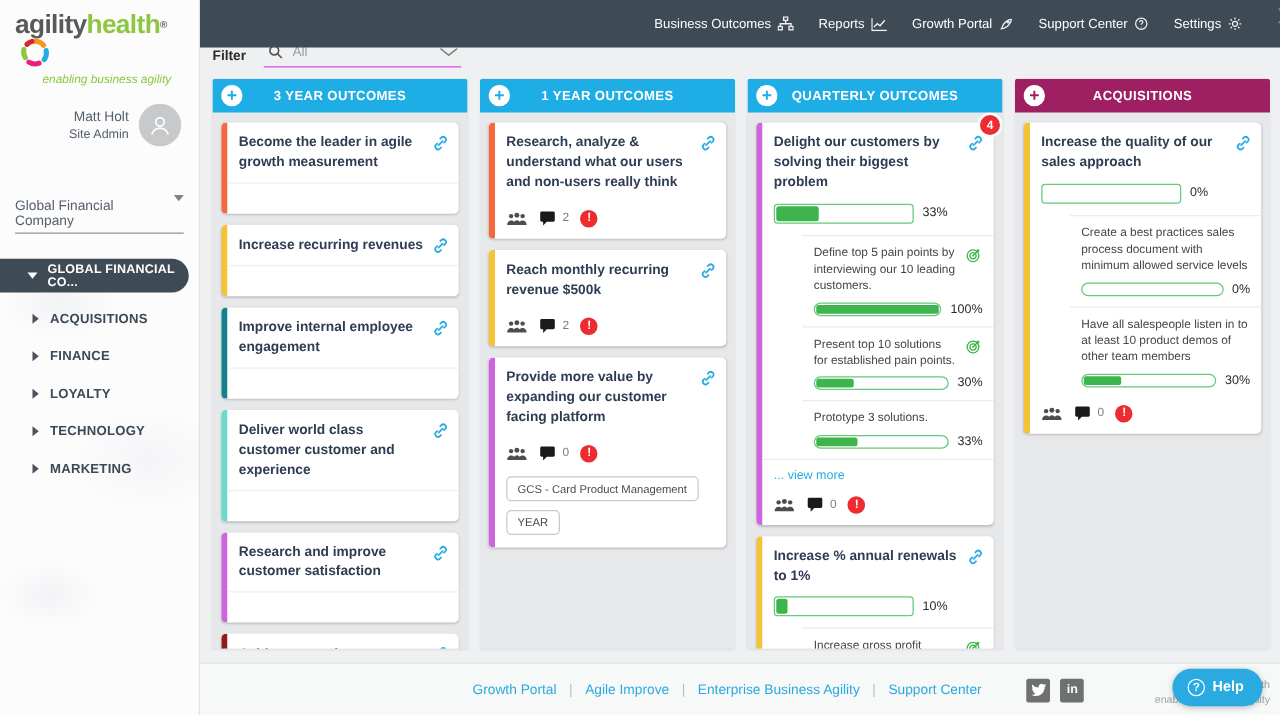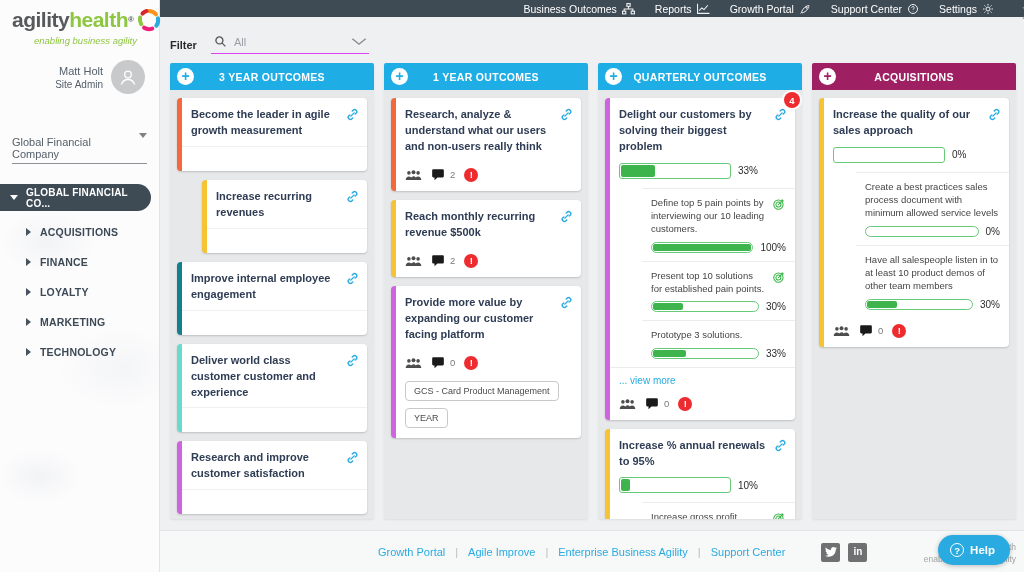--- a/index.html
+++ b/index.html
@@ -1,52 +1,52 @@
 <!DOCTYPE html>
 <html><head>
 <meta charset="utf-8">
 <style>
   * { margin:0; padding:0; box-sizing:border-box; }
   html,body { width:1024px; height:572px; overflow:hidden; }
   body { font-family:"Liberation Sans", sans-serif; background:#eef0f1; position:relative; }
   #app { position:absolute; inset:0; width:1024px; height:572px; background:#eef0f1; overflow:hidden; }
 
   
-  .topbar { position:absolute; left:160px; right:0; top:0; height:17px; background:#3e4a54;
+  .topbar { position:absolute; left:160px; right:0; top:0; height:38px; background:#3e4a54;
             display:flex; justify-content:flex-end; align-items:center; gap:20px; padding-right:30px; z-index:3; }
   .nav-item { display:flex; align-items:center; gap:5px; color:#fff; font-size:10.5px; cursor:pointer; white-space:nowrap; }
   .nav-item .nico { display:flex; align-items:center; opacity:.92; }
   .partial-ic { position:absolute; right:-3px; top:4px; color:#8b959d; font-size:13px; letter-spacing:-2px; }
 
   
   .sidebar { position:absolute; left:0; top:0; width:160px; height:572px; background:#fcfcfd;
              border-right:1px solid #e3e4e6; z-index:5; }
   .sidebar::after { content:""; position:absolute; left:0; top:170px; width:160px; height:360px; pointer-events:none;
              background:
                radial-gradient(70px 45px at 30% 20%, rgba(120,130,140,.07), transparent 70%),
                radial-gradient(90px 60px at 75% 55%, rgba(120,130,140,.06), transparent 70%),
                radial-gradient(60px 40px at 25% 85%, rgba(120,130,140,.07), transparent 70%); }
-  .logo-row { display:flex; align-items:flex-start; padding:9px 4px 0 12px; }
+  .logo-row { display:flex; align-items:flex-start; padding:9px 4px 0 12px;flex-direction:column; }
   .logo-text { font-size:21px; font-weight:bold; letter-spacing:-0.5px; line-height:22px; }
   .logo-agility { color:#58595b; }
   .logo-health { color:#8dc63f; }
   .logo-reg { font-size:8px; color:#58595b; vertical-align:top; }
   .logo-swirl { margin-left:2px; margin-top:-2px; }
   .tagline { font-size:9.5px; font-style:italic; color:#8dc63f; padding-left:34px; margin-top:-2px; }
   .user-row { display:flex; justify-content:flex-end; align-items:center; gap:8px; padding:14px 14px 0 0; }
   .user-text { text-align:right; }
   .user-name { font-size:11px; color:#55606a; }
   .user-role { font-size:10px; color:#55606a; margin-top:2px; }
   .avatar { width:34px; height:34px; border-radius:50%; background:#c7c9cb; display:flex; align-items:center; justify-content:center; }
   .company-select { margin:16px 12px 0 12px; border-bottom:1px solid #8f9397; padding-bottom:3px;
                     display:flex; justify-content:space-between; align-items:center; cursor:pointer; }
   .company-select .val { font-size:11px; color:#55606a;margin-top:26px; }
   .tri-down-dk { width:0; height:0; border-left:4px solid transparent; border-right:4px solid transparent; border-top:5px solid #7d8288; }
   .active-pill { margin-top:20px; width:151px; height:27px; background:#3e4a54; border-radius:0 14px 14px 0;
-                 display:flex; align-items:center; gap:8px; padding-left:10px; cursor:pointer; position:relative; z-index:2; }
+                 display:flex; align-items:center; gap:8px; padding-left:22px; cursor:pointer; position:relative; z-index:2; }
   .tri-down-w { width:0; height:0; border-left:4px solid transparent; border-right:4px solid transparent; border-top:5px solid #ffffff; }
   .active-pill .lbl { color:#fff; font-size:10px; font-weight:bold; letter-spacing:.2px; }
   .side-nav { margin-top:6px; position:relative; z-index:2; }
   .side-item { display:flex; align-items:center; gap:9px; padding:9px 0 9px 26px; cursor:pointer; }
   .tri-right { width:0; height:0; border-top:4px solid transparent; border-bottom:4px solid transparent; border-left:5px solid #48535e; }
   .side-item .lbl { font-size:10.5px; font-weight:bold; color:#3d4a56; letter-spacing:.2px; }
 
   
   .filter-row { position:absolute; left:170px; top:33px; display:flex; align-items:center; gap:14px; z-index:2; }
   .filter-label { font-size:11px; font-weight:bold; color:#2b2b2b; padding-top:3px; }
@@ -217,25 +217,25 @@
         <div class="side-item">
           <span class="tri-right"></span>
           <span class="lbl">FINANCE</span>
         </div>
         <div class="side-item">
           <span class="tri-right"></span>
           <span class="lbl">LOYALTY</span>
         </div>
         <div class="side-item">
           <span class="tri-right"></span>
-          <span class="lbl">MARKETING</span>
+          <span class="lbl">TECHNOLOGY</span>
         </div>
         <div class="side-item">
           <span class="tri-right"></span>
-          <span class="lbl">TECHNOLOGY</span>
+          <span class="lbl">MARKETING</span>
         </div>
       </div>
   </div>
 
   <div class="filter-row">
     <span class="filter-label">Filter</span>
     <div class="filter-box">
       <span style="display:flex;">
         <svg width="13" height="13" viewBox="0 0 24 24" fill="none" stroke="#555" stroke-width="2.4">
             <circle cx="10" cy="10" r="6.5"></circle>
@@ -266,21 +266,21 @@
               <span class="link-ic">
                 <svg width="13" height="13" viewBox="0 0 24 24" fill="none" stroke="#29abe2" stroke-width="2.6" stroke-linecap="round">
                   <path d="M9 15l6-6"></path>
                   <path d="M11.5 5.5L13 4a4 4 0 015.7 5.7L17 11.2"></path>
                   <path d="M12.5 18.5L11 20a4 4 0 01-5.7-5.7L7 12.8"></path>
                 </svg>
               </span>
             </div>
             <div class="meta-row empty"></div>
           </article>
-          <article class="card" style="border-left-color: rgb(246, 195, 52); margin-left: 25px;">
+          <article class="card" style="border-left-color: rgb(246, 195, 52);">
             <div class="card-head">
               <div class="card-title">Increase recurring revenues</div>
               <span class="link-ic">
                 <svg width="13" height="13" viewBox="0 0 24 24" fill="none" stroke="#29abe2" stroke-width="2.6" stroke-linecap="round">
                   <path d="M9 15l6-6"></path>
                   <path d="M11.5 5.5L13 4a4 4 0 015.7 5.7L17 11.2"></path>
                   <path d="M12.5 18.5L11 20a4 4 0 01-5.7-5.7L7 12.8"></path>
                 </svg>
               </span>
             </div>
@@ -529,21 +529,21 @@
                 <svg width="14" height="13" viewBox="0 0 24 22" fill="#1a1a1a">
                   <path d="M4 2h16a2 2 0 012 2v10a2 2 0 01-2 2h-9l-5 5v-5H4a2 2 0 01-2-2V4a2 2 0 012-2z"></path>
                 </svg>
               </span>
               <span class="cnt">0</span>
               <span class="alert-ic">!</span>
             </div>
           </article>
           <article class="card" style="border-left-color: rgb(246, 195, 52);">
             <div class="card-head">
-              <div class="card-title">Increase % annual renewals to 95%</div>
+              <div class="card-title">Increase % annual renewals to 1%</div>
               <span class="link-ic">
                 <svg width="13" height="13" viewBox="0 0 24 24" fill="none" stroke="#29abe2" stroke-width="2.6" stroke-linecap="round">
                   <path d="M9 15l6-6"></path>
                   <path d="M11.5 5.5L13 4a4 4 0 015.7 5.7L17 11.2"></path>
                   <path d="M12.5 18.5L11 20a4 4 0 01-5.7-5.7L7 12.8"></path>
                 </svg>
               </span>
             </div>
             <div class="bar-row main">
               <div class="bar">

